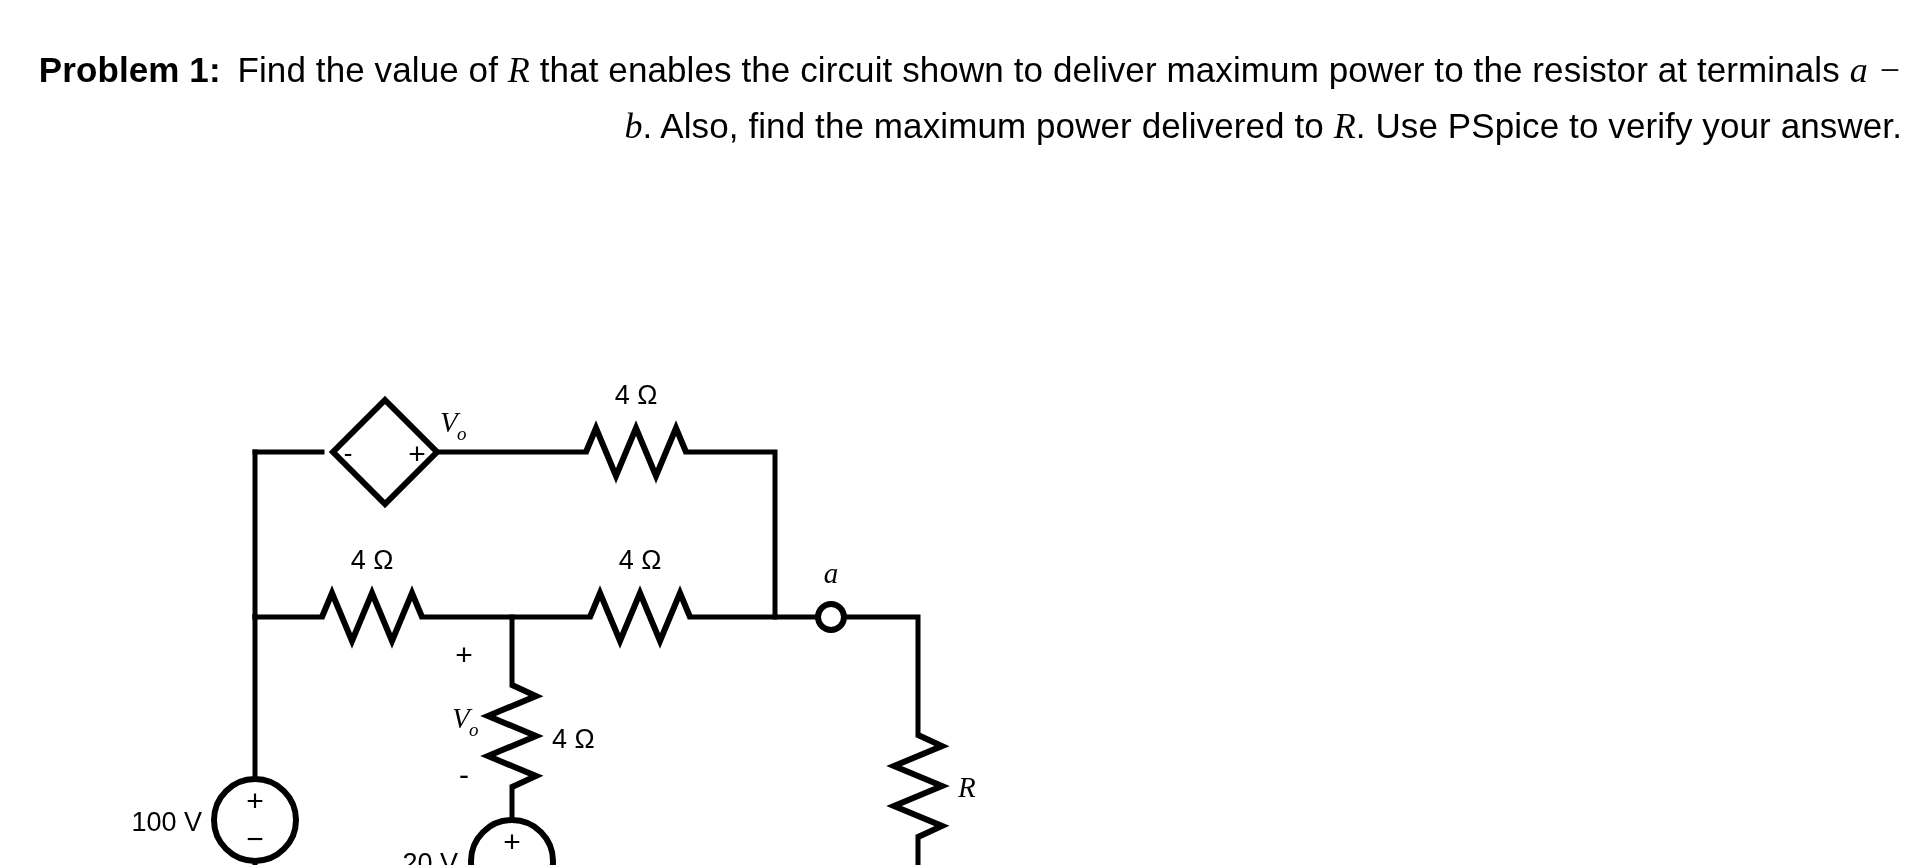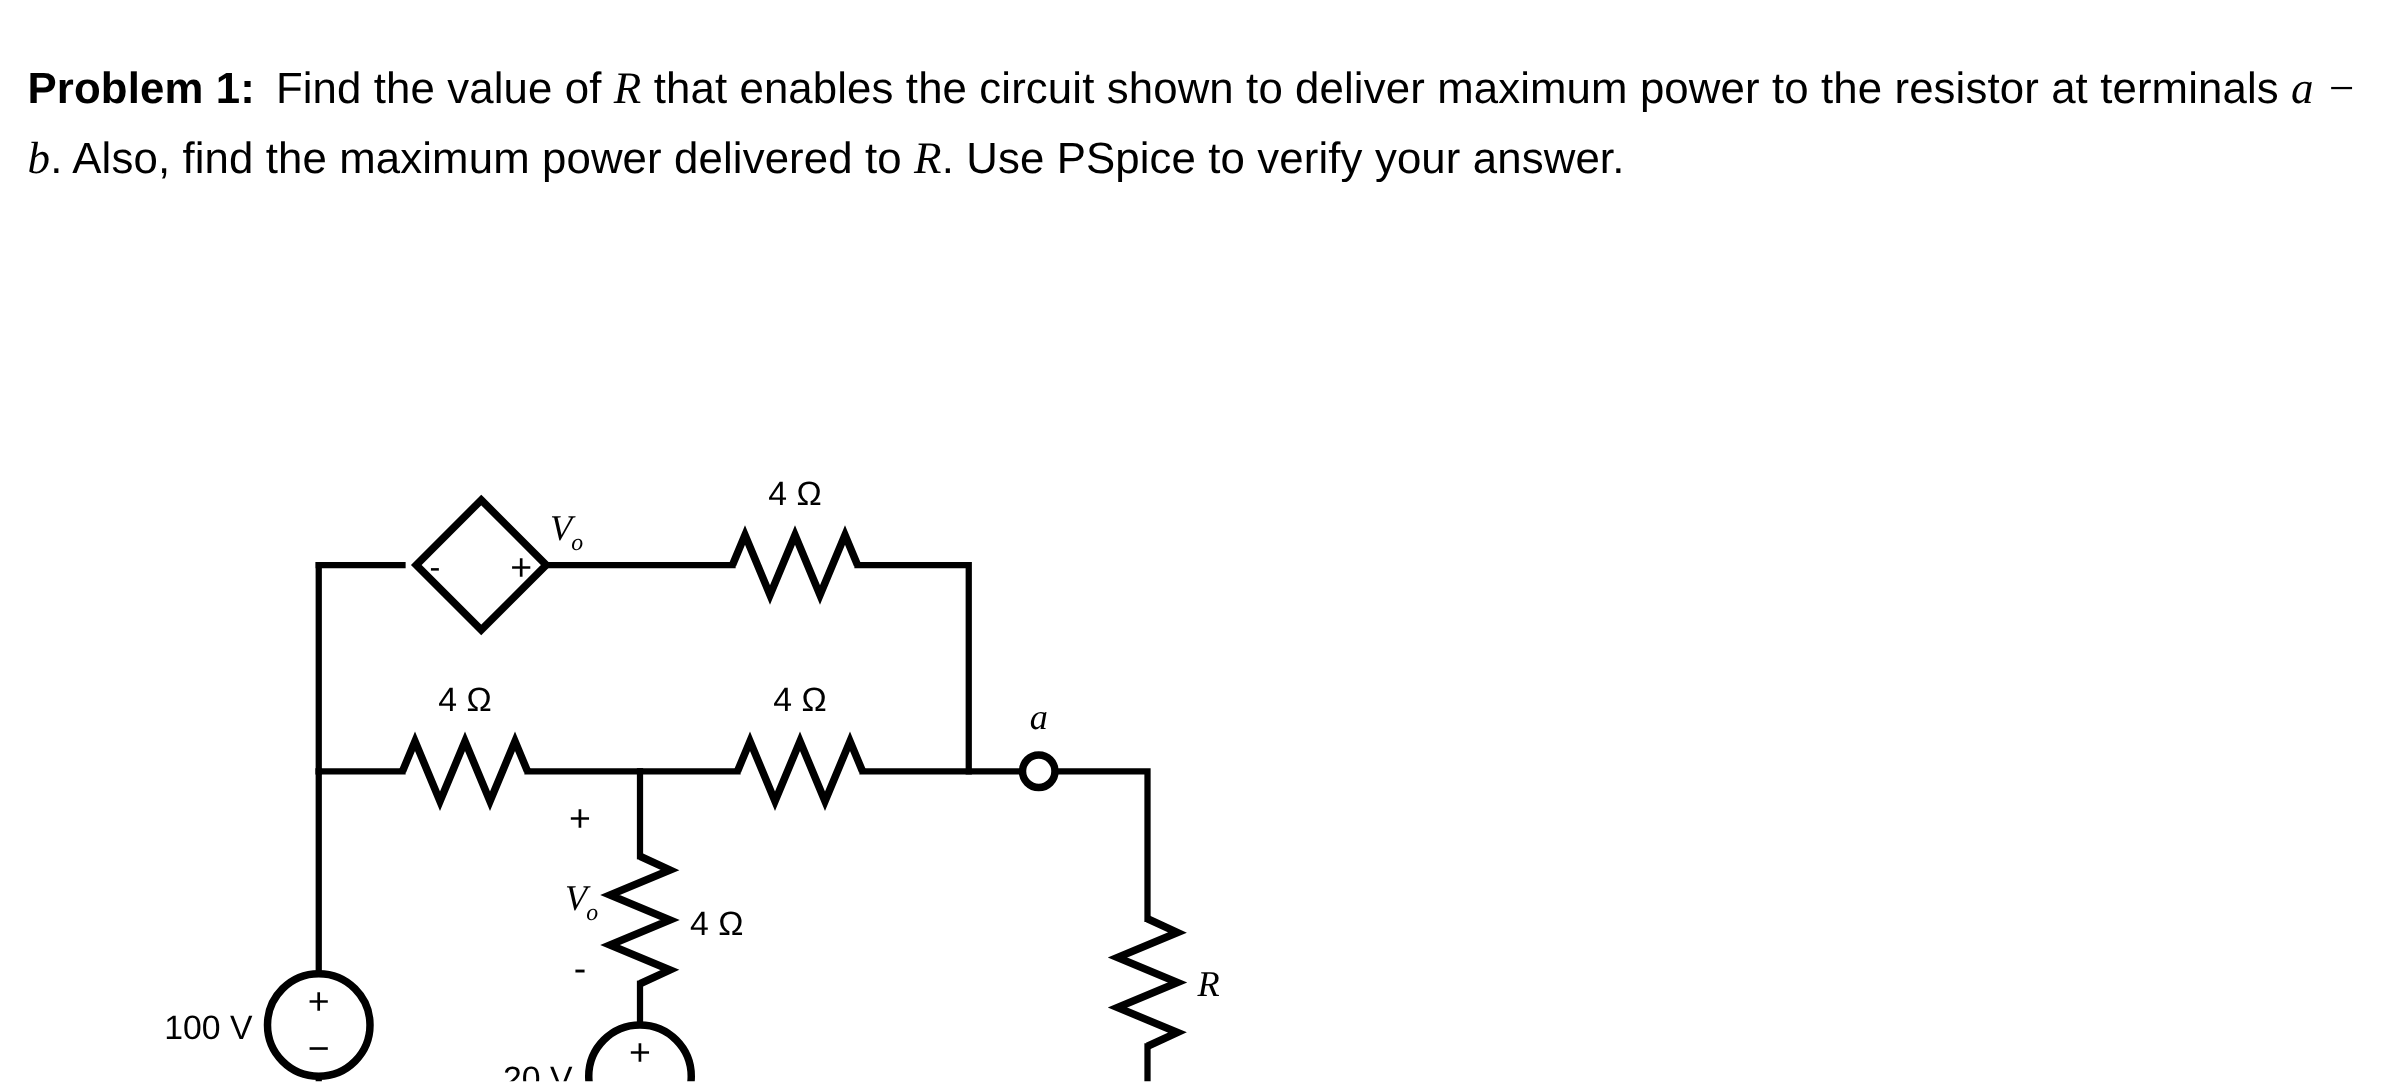--- a/index.html
+++ b/index.html
@@ -13,20 +13,21 @@
     font-family: "Liberation Sans", sans-serif;
     color: #000000;
     overflow: hidden;
     position: relative;
   }
   #page {
     position: relative;
     width: 1914px;
     height: 866px;
     background: #ffffff;
+    text-align: right;
   }
 
   
   .statement {
     position: absolute;
     left: 22px;
     top: 8px;
     width: 1880px;
     font-size: 35px;
     line-height: 1.55;

